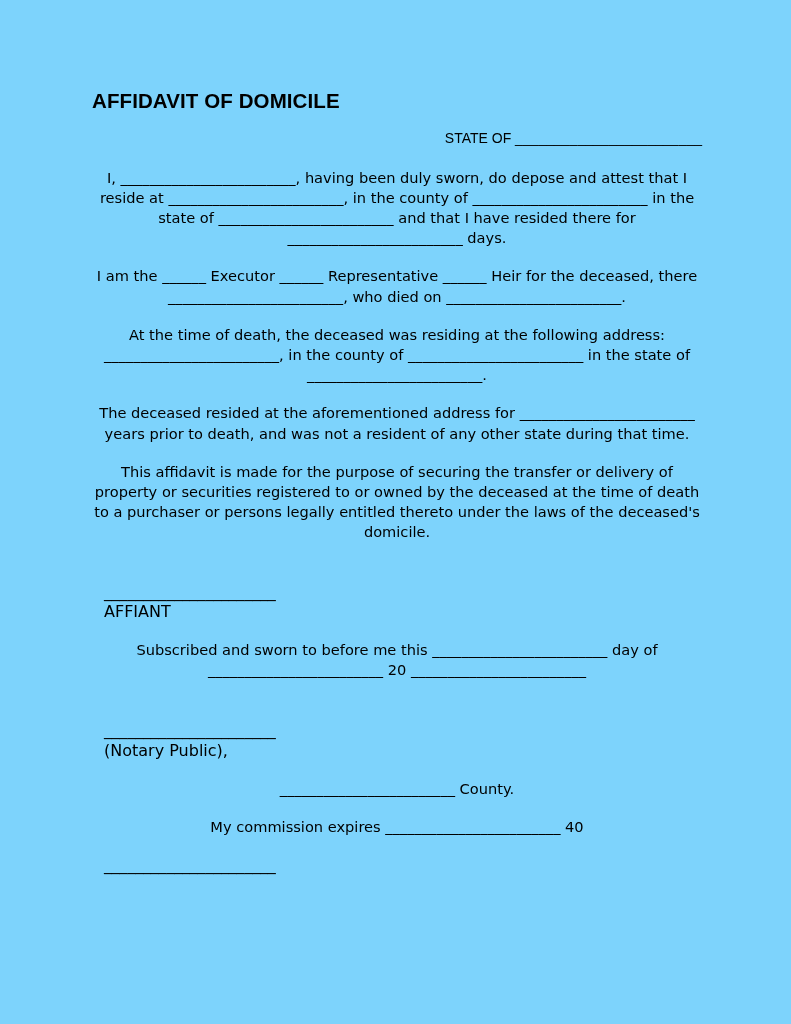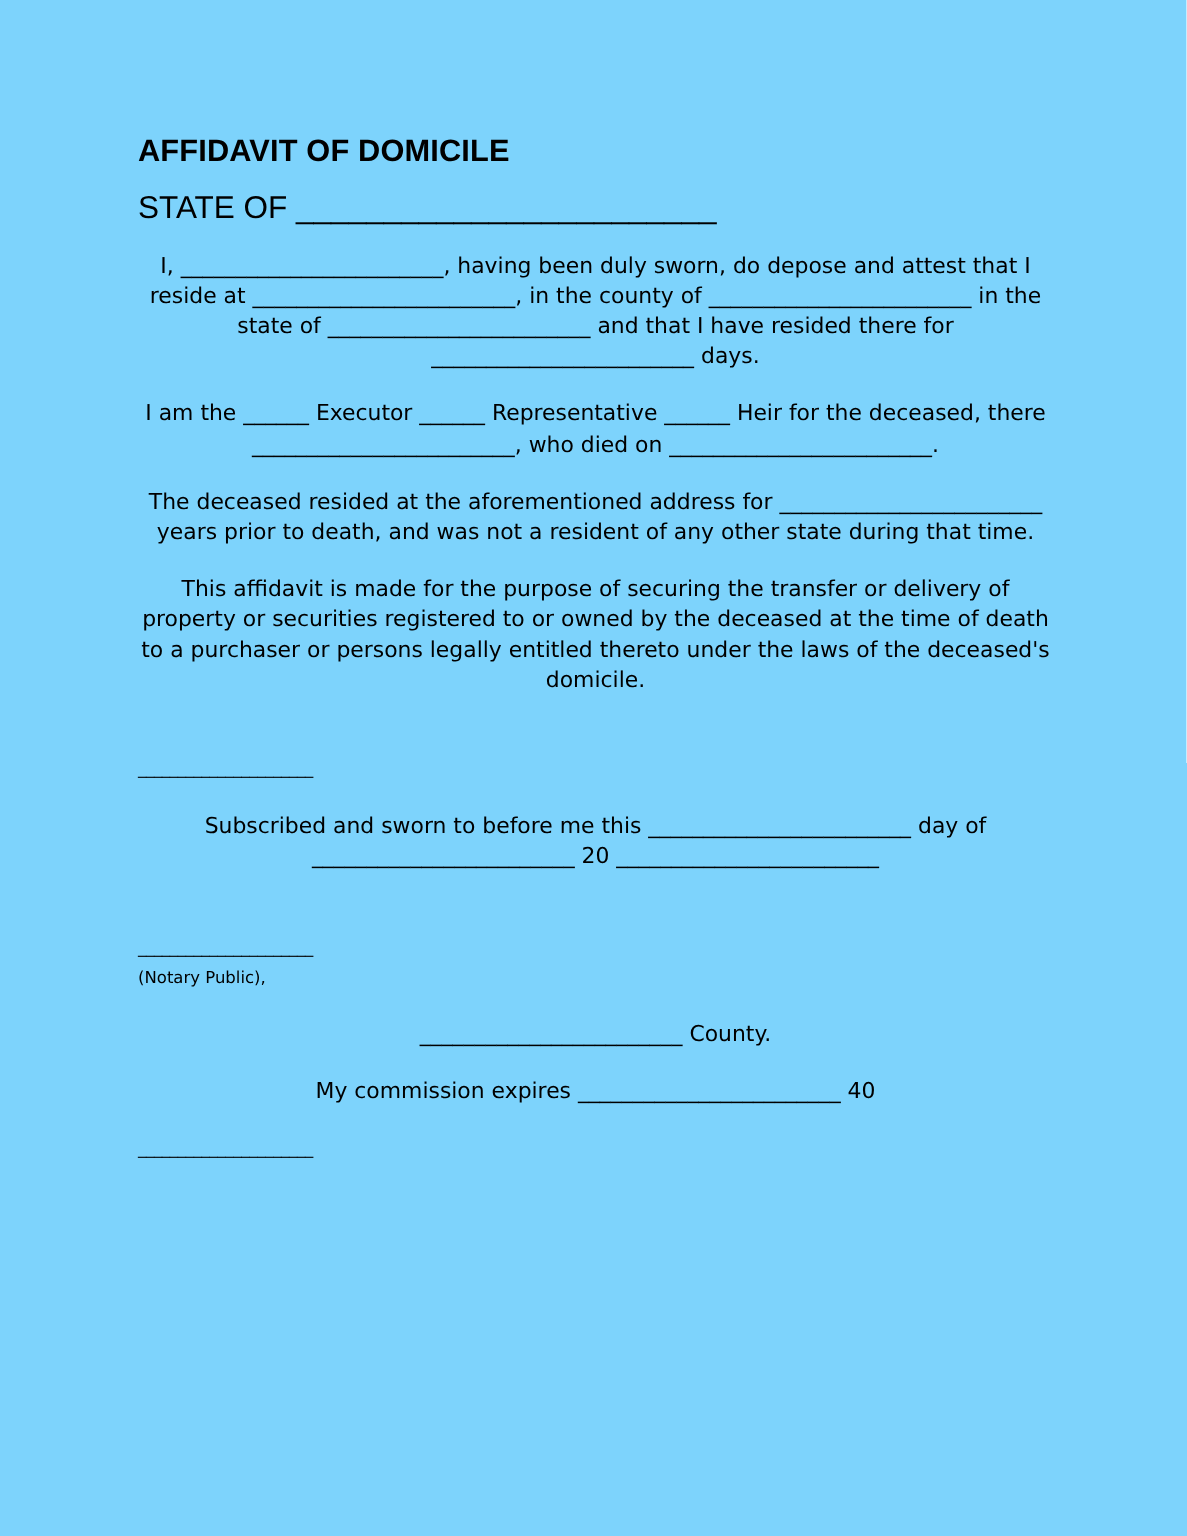--- a/index.html
+++ b/index.html
@@ -26,47 +26,48 @@
     font-weight: bold;
     font-size: 20.5px;
     line-height: 26px;
     letter-spacing: 0.1px;
     color: #000000;
     margin: 0 0 15px 0;
     white-space: pre;
   }
   .heading-lines {
     font-family: "Liberation Sans", sans-serif;
-    font-size: 21px;
+    font-size: 14px;
     line-height: 19.5px;
     color: #000000;
     margin: 0 0 19px 0;
+    text-align: right;
   }
   .heading-lines .hline {
     white-space: pre;
     display: block;
   }
   p.para {
     font-family: "DejaVu Sans", sans-serif;
     font-size: 14.6px;
     line-height: 20.2px;
     color: #000000;
     margin: 0 0 18px 0;
     text-align: center;
     word-spacing: 0px;
   }
   p.para.tight {
     margin-bottom: 17px;
   }
   .sig-block {
     font-family: "DejaVu Sans", sans-serif;
-    font-size: 11px;
+    font-size: 16px;
     line-height: 20.2px;
     color: #000000;
-    margin: 0 0 18px 0;
+    margin: 0 0 18px 12px;
   }
   .sig-rule {
     display: block;
     white-space: pre;
     letter-spacing: -0.2px;
   }
   .sig-label {
     display: block;
   }
   .spacer-lg { height: 22px; }
@@ -80,29 +81,31 @@
     <h1 class="doc-title">AFFIDAVIT OF DOMICILE</h1>
 
     <div class="heading-lines">
       <span class="hline">STATE OF ________________________</span>
     </div>
 
     <p class="para">I, ________________________, having been duly sworn, do depose and attest that I reside at ________________________, in the county of ________________________ in the state of ________________________ and that I have resided there for ________________________ days.</p>
 
     <p class="para">I am the ______ Executor ______ Representative ______ Heir for the deceased, there ________________________, who died on ________________________.</p>
 
+    <p class="para">At the time of death, the deceased was residing at the following address: ________________________, in the county of ________________________ in the state of ________________________.</p>
 
     <p class="para">The deceased resided at the aforementioned address for ________________________ years prior to death, and was not a resident of any other state during that time.</p>
 
     <p class="para tight">This affidavit is made for the purpose of securing the transfer or delivery of property or securities registered to or owned by the deceased at the time of death to a purchaser or persons legally entitled thereto under the laws of the deceased's domicile.</p>
 
     <div class="spacer-lg"></div>
 
     <div class="sig-block">
       <span class="sig-rule">______________________</span>
+      <span class="sig-label">AFFIANT</span>
     </div>
 
     <p class="para">Subscribed and sworn to before me this ________________________ day of ________________________ 20 ________________________</p>
 
     <div class="spacer-lg"></div>
 
     <div class="sig-block">
       <span class="sig-rule">______________________</span>
       <span class="sig-label">(Notary Public),</span>
     </div>

